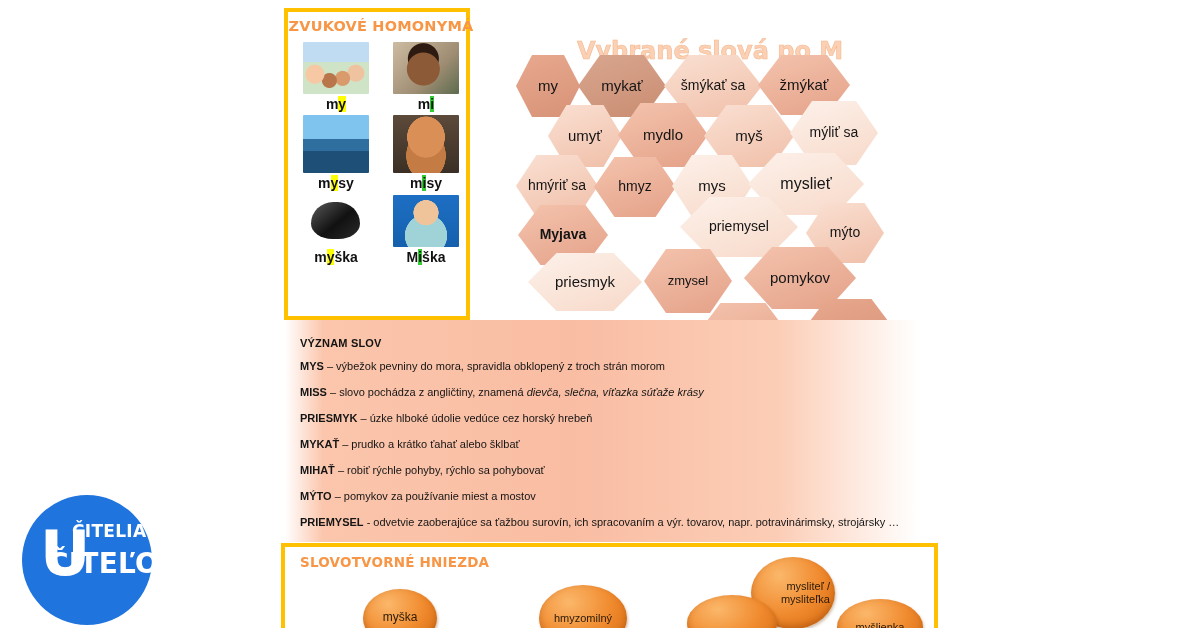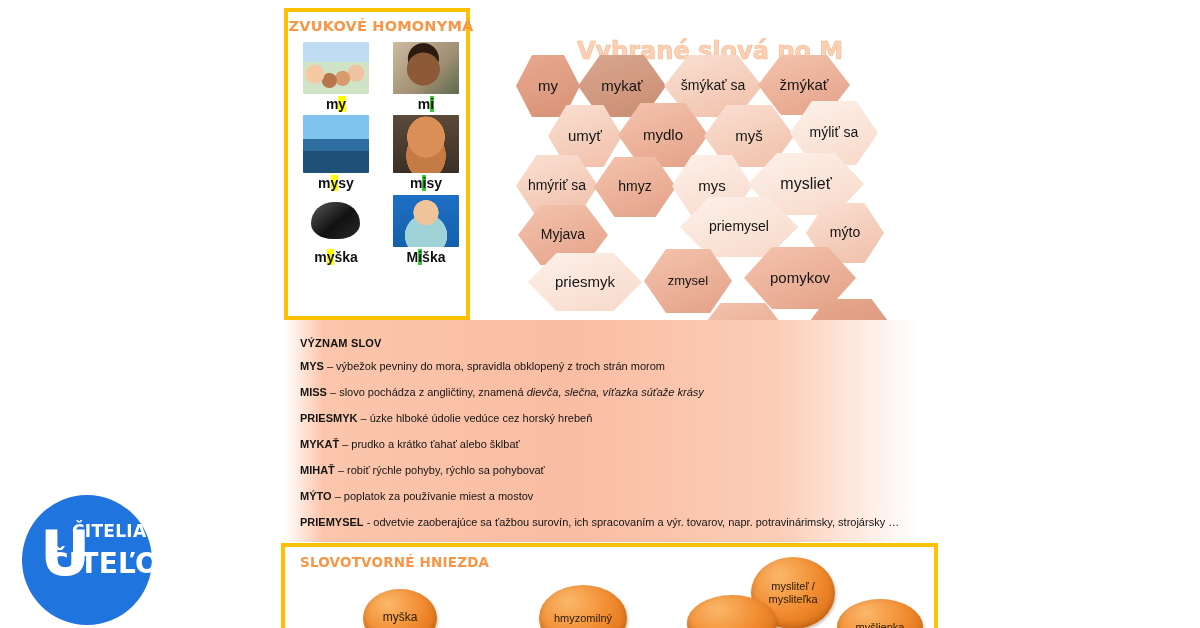--- a/index.html
+++ b/index.html
@@ -99,21 +99,21 @@
     position:absolute;left:281px;top:543px;width:657px;height:95px;
     border:4px solid #FFC000;border-bottom:none;background:#ffffff;box-sizing:border-box;
     overflow:hidden;
   }
   #nests-title{position:absolute;left:15px;top:7px;font-size:13.5px;font-weight:bold;color:#F79646;
                letter-spacing:.2px;font-family:"DejaVu Sans", sans-serif;}
   .bubble{
     position:absolute;border-radius:50%;
     background:radial-gradient(ellipse at 34% 26%,#fbb76a 0%,#f08a2e 52%,#e0771d 78%,#f5a85a 100%);
     box-shadow:inset 0 -3px 6px rgba(150,70,10,.45), 1px 2px 3px rgba(120,70,20,.35);
-    display:flex;align-items:center;justify-content:center;text-align:center;
+    display:flex;align-items:center;justify-content:center;text-align:right;
     color:#2a1a08;font-family:"Liberation Sans", sans-serif;line-height:1.15;
   }
   .stem{position:absolute;background:linear-gradient(90deg,#d9781f,#f0a05a,#d9781f);}
 
   
   #logo{
     position:absolute;left:22px;top:495px;width:130px;height:130px;border-radius:50%;
     background:#1f74dd;
   }
   #logo-u{position:absolute;left:18px;top:28px;font-size:62px;line-height:62px;font-weight:bold;
@@ -195,21 +195,21 @@
       </div>
       <div class="hex t2" style="left: 96px; top: 102px; width: 82px; height: 60px; font-size: 14px;">
         <span style="padding: 0px 4px;">hmyz</span>
       </div>
       <div class="hex t4" style="left: 174px; top: 100px; width: 80px; height: 62px; font-size: 15px;">
         <span style="padding: 0px 4px;">mys</span>
       </div>
       <div class="hex t4" style="left: 250px; top: 98px; width: 116px; height: 62px; font-size: 16px;">
         <span style="padding: 0px 4px;">myslieť</span>
       </div>
-      <div class="hex t2" style="left: 20px; top: 150px; width: 90px; height: 60px; font-size: 14px;">
+      <div class="hex t2" style="left: 20px; top: 150px; width: 90px; height: 60px; font-size: 14px; font-weight: bold;">
         <span style="padding: 0px 4px;">Myjava</span>
       </div>
       <div class="hex t4" style="left: 182px; top: 142px; width: 118px; height: 60px; font-size: 14px;">
         <span style="padding: 0px 4px;">priemysel</span>
       </div>
       <div class="hex t3" style="left: 308px; top: 148px; width: 78px; height: 60px; font-size: 14px;">
         <span style="padding: 0px 4px;">mýto</span>
       </div>
       <div class="hex t4" style="left: 30px; top: 198px; width: 114px; height: 58px; font-size: 15px;">
         <span style="padding: 0px 4px;">priesmyk</span>
@@ -232,21 +232,21 @@
     </div>
 
   <div id="definitions">
     <div id="def-head">VÝZNAM SLOV</div>
     <div id="def-list">
         <div class="def-line" style="top: 40px;"><b>MYS</b><span> – výbežok pevniny do mora, spravidla obklopený z troch strán morom</span></div>
         <div class="def-line" style="top: 66px;"><b>MISS</b><span> – slovo pochádza z angličtiny, znamená </span><i>dievča, slečna, víťazka súťaže krásy</i></div>
         <div class="def-line" style="top: 92px;"><b>PRIESMYK</b><span> – úzke hlboké údolie vedúce cez horský hrebeň</span></div>
         <div class="def-line" style="top: 118px; text-align: center;"><b>MYKAŤ</b><span> – prudko a krátko ťahať alebo šklbať</span></div>
         <div class="def-line" style="top: 144px;"><b>MIHAŤ</b><span> – robiť rýchle pohyby, rýchlo sa pohybovať</span></div>
-        <div class="def-line" style="top: 170px;"><b>MÝTO</b><span> – poplatok za používanie miest a mostov</span></div>
+        <div class="def-line" style="top: 170px;"><b>MÝTO</b><span> – pomykov za používanie miest a mostov</span></div>
         <div class="def-line" style="top: 196px;"><b>PRIEMYSEL</b><span> - odvetvie zaoberajúce sa ťažbou surovín, ich spracovaním a výr. tovarov, napr. potravinárimsky, strojársky …</span></div>
       </div>
   </div>
 
   <div id="nests-card">
     <div id="nests-title">SLOVOTVORNÉ HNIEZDA</div>
     <div id="nests-body">
         <div class="bubble" style="left: 78px; top: 42px; width: 74px; height: 58px; font-size: 12px;">
           <span style="padding: 0px 5px;">myška</span>
         </div>

